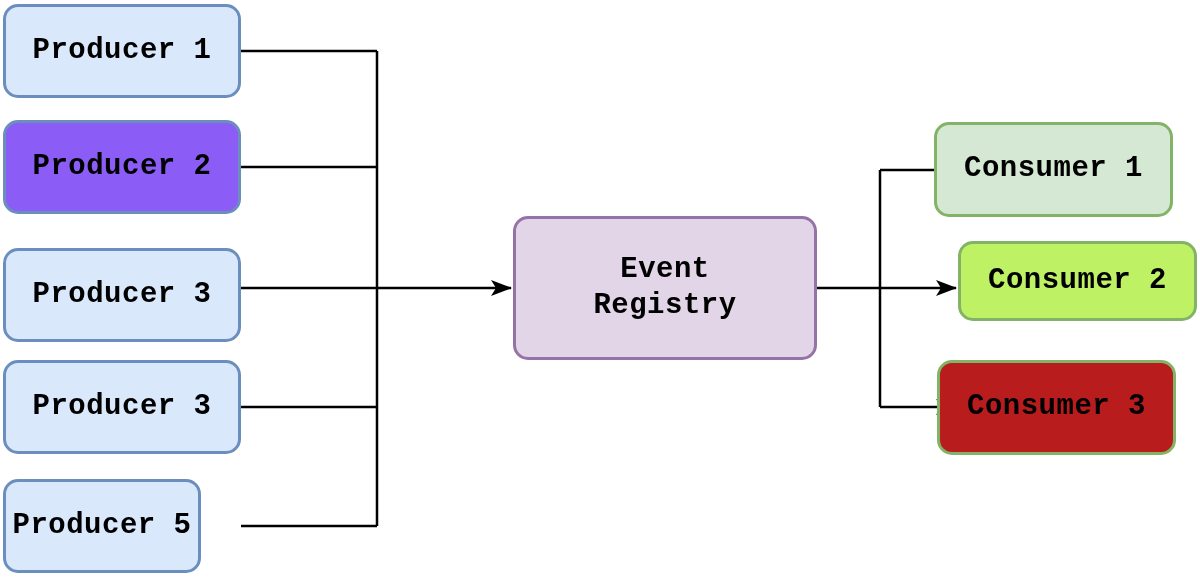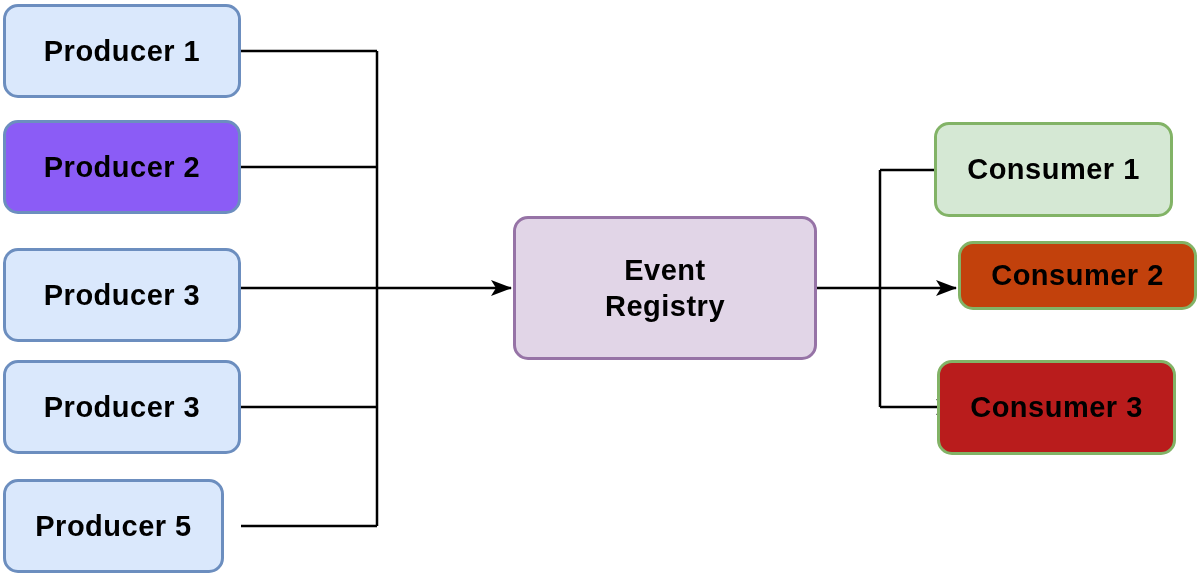--- a/index.html
+++ b/index.html
@@ -6,21 +6,21 @@
     margin: 0;
     padding: 0;
     background: #ffffff;
   }
   .canvas {
     position: relative;
     width: 1200px;
     height: 577px;
     background: #ffffff;
     overflow: hidden;
-    font-family: Liberation Sans, sans-serif;
+    font-family: Liberation Mono, monospace;
     border-radius: 25px;
   }
   .canvas svg {
     position: absolute;
     left: 0;
     top: 0;
     pointer-events: none;
   }
   .node {
     position: absolute;
@@ -68,30 +68,30 @@
       </div>
       <div class="node" style="left: 3px; top: 120px; width: 238px; height: 94px; background: #8b5cf6; border-color: rgb(108, 142, 191);">
         <span class="node-label">Producer 2</span>
       </div>
       <div class="node" style="left: 3px; top: 248px; width: 238px; height: 94px; background: rgb(218, 232, 252); border-color: rgb(108, 142, 191);">
         <span class="node-label">Producer 3</span>
       </div>
       <div class="node" style="left: 3px; top: 360px; width: 238px; height: 94px; background: rgb(218, 232, 252); border-color: rgb(108, 142, 191);">
         <span class="node-label">Producer 3</span>
       </div>
-      <div class="node" style="left: 3px; top: 479px; width: 221px; height: 94px; background: rgb(218, 232, 252); border-color: rgb(108, 142, 191);">
+      <div class="node" style="left: 3px; top: 479px; width: 198px; height: 94px; background: rgb(218, 232, 252); border-color: rgb(108, 142, 191);">
         <span class="node-label">Producer 5</span>
       </div>
       <div class="node" style="left: 513px; top: 216px; width: 304px; height: 144px; background: rgb(225, 213, 231); border-color: rgb(150, 115, 166);">
         <span class="node-label">Event
 Registry</span>
       </div>
       <div class="node" style="left: 934px; top: 122px; width: 239px; height: 95px; background: rgb(213, 232, 212); border-color: rgb(130, 179, 102);">
         <span class="node-label">Consumer 1</span>
       </div>
-      <div class="node" style="left: 958px; top: 241px; width: 239px; height: 69px; background: #c2410c; border-color: rgb(130, 179, 102);">
+      <div class="node" style="left: 958px; top: 241px; width: 239px; height: 80px; background: #bef264; border-color: rgb(130, 179, 102);">
         <span class="node-label">Consumer 2</span>
       </div>
       <div class="node" style="left: 937px; top: 360px; width: 239px; height: 95px; background: #b91c1c; border-color: rgb(130, 179, 102);">
         <span class="node-label">Consumer 3</span>
       </div>
     </div>
 </div>
 
 </body></html>

